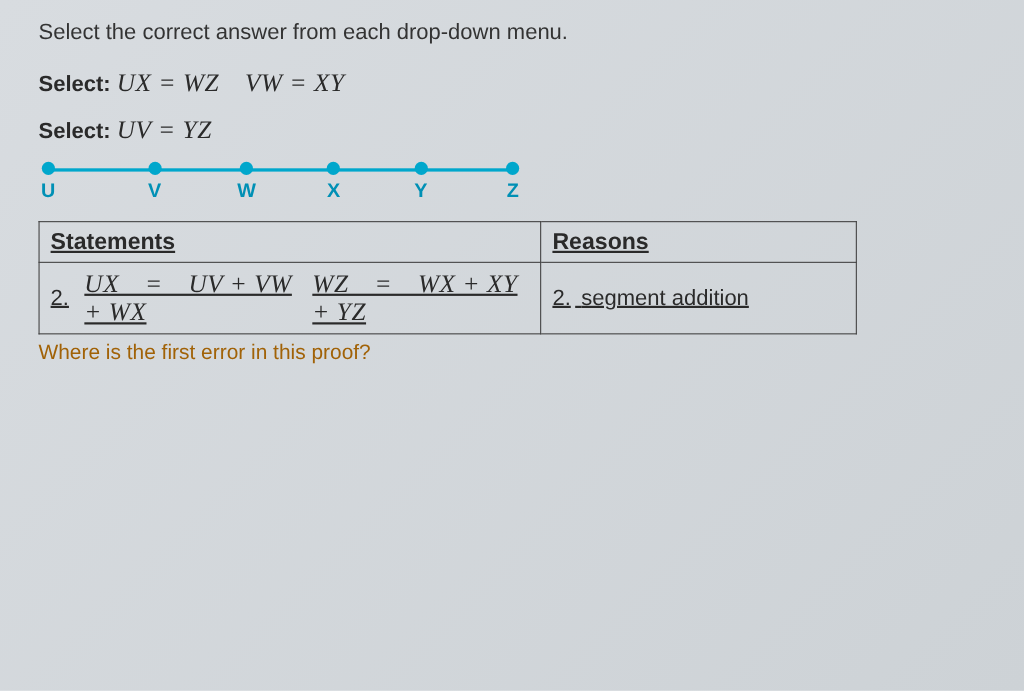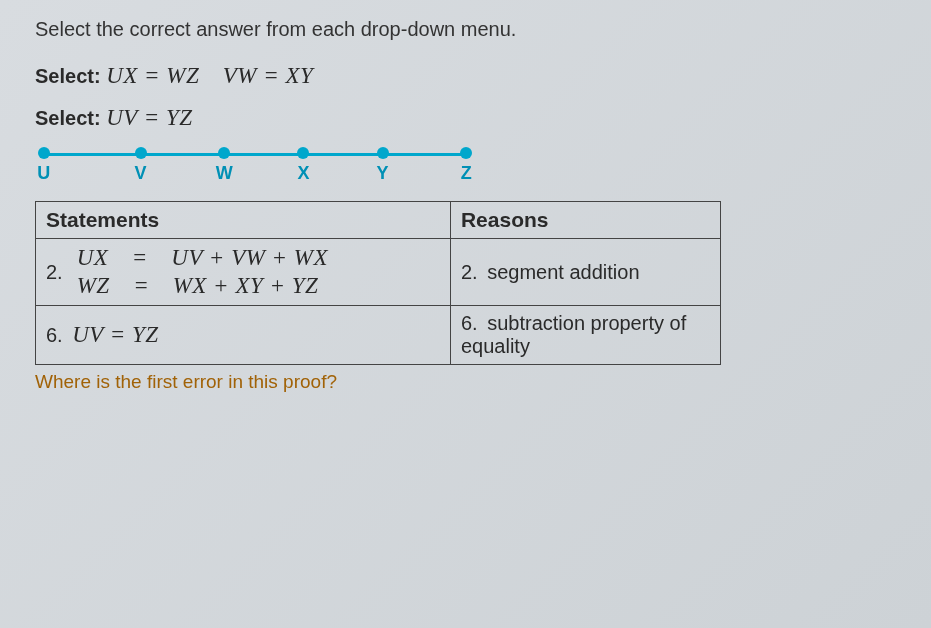--- a/index.html
+++ b/index.html
@@ -50,40 +50,41 @@
       position: absolute;
       top: 16px;
       font-weight: bold;
       font-size: 18px;
       color: #0090b5;
       transform: translateX(-50%);
       font-family: Arial, sans-serif;
     }
     table.proof {
       border-collapse: collapse;
-      width: 686px;
+      width: 744px;
       background: rgba(255,255,255,0.0);
+      text-decoration: underline;
     }
     table.proof th, table.proof td {
       border: 1.5px solid #444;
       padding: 6px 10px;
       text-align: left;
       font-size: 20px;
       vertical-align: middle;
     }
     table.proof th {
       font-weight: bold;
       font-size: 21px;
       background: transparent;
     }
     .col-stmt { width: 530px; }
     .col-reason { width: 332px; }
     .row-num { font-family: Arial, sans-serif; font-style: normal; margin-right: 4px; }
     .stack { display: flex; align-items: center; gap: 10px; }
-    .stack-rows { display: flex; flex-direction: column; gap: 2px; }
+    .stack-rows { display: flex; flex-direction: row; gap: 2px; }
     .final-q {
       margin-top: 6px;
       font-size: 19px;
       color: #a16207;
     }
   </style>
 </head>
 <body>
 
 <div class="instruction">Select the correct answer from each drop-down menu.</div>
@@ -129,20 +130,16 @@
         <div class="stack">
           <span class="row-num">2.</span>
           <div class="stack-rows">
             <span class="math">UX = UV + VW + WX</span>
             <span class="math">WZ = WX + XY + YZ</span>
           </div>
         </div>
       </td>
       <td><span class="row-num">2.</span> <span>segment addition</span></td>
     </tr>
-    <tr>
-      <td><span class="row-num">6.</span> <span class="math">UV = YZ</span></td>
-      <td><span class="row-num">6.</span> <span>subtraction property of equality</span></td>
-    </tr>
   </tbody>
 </table>
 
 <div class="final-q">Where is the first error in this proof?</div>
 
 </body></html>

